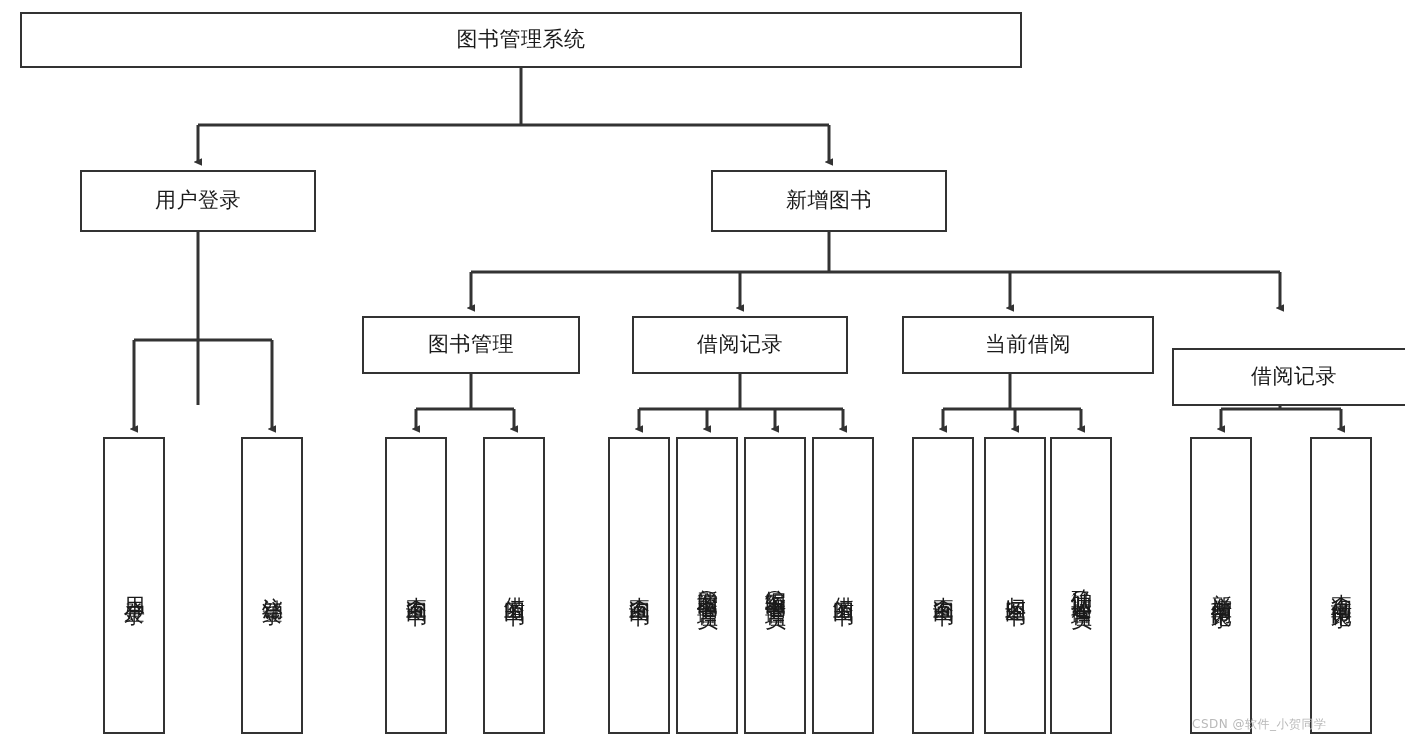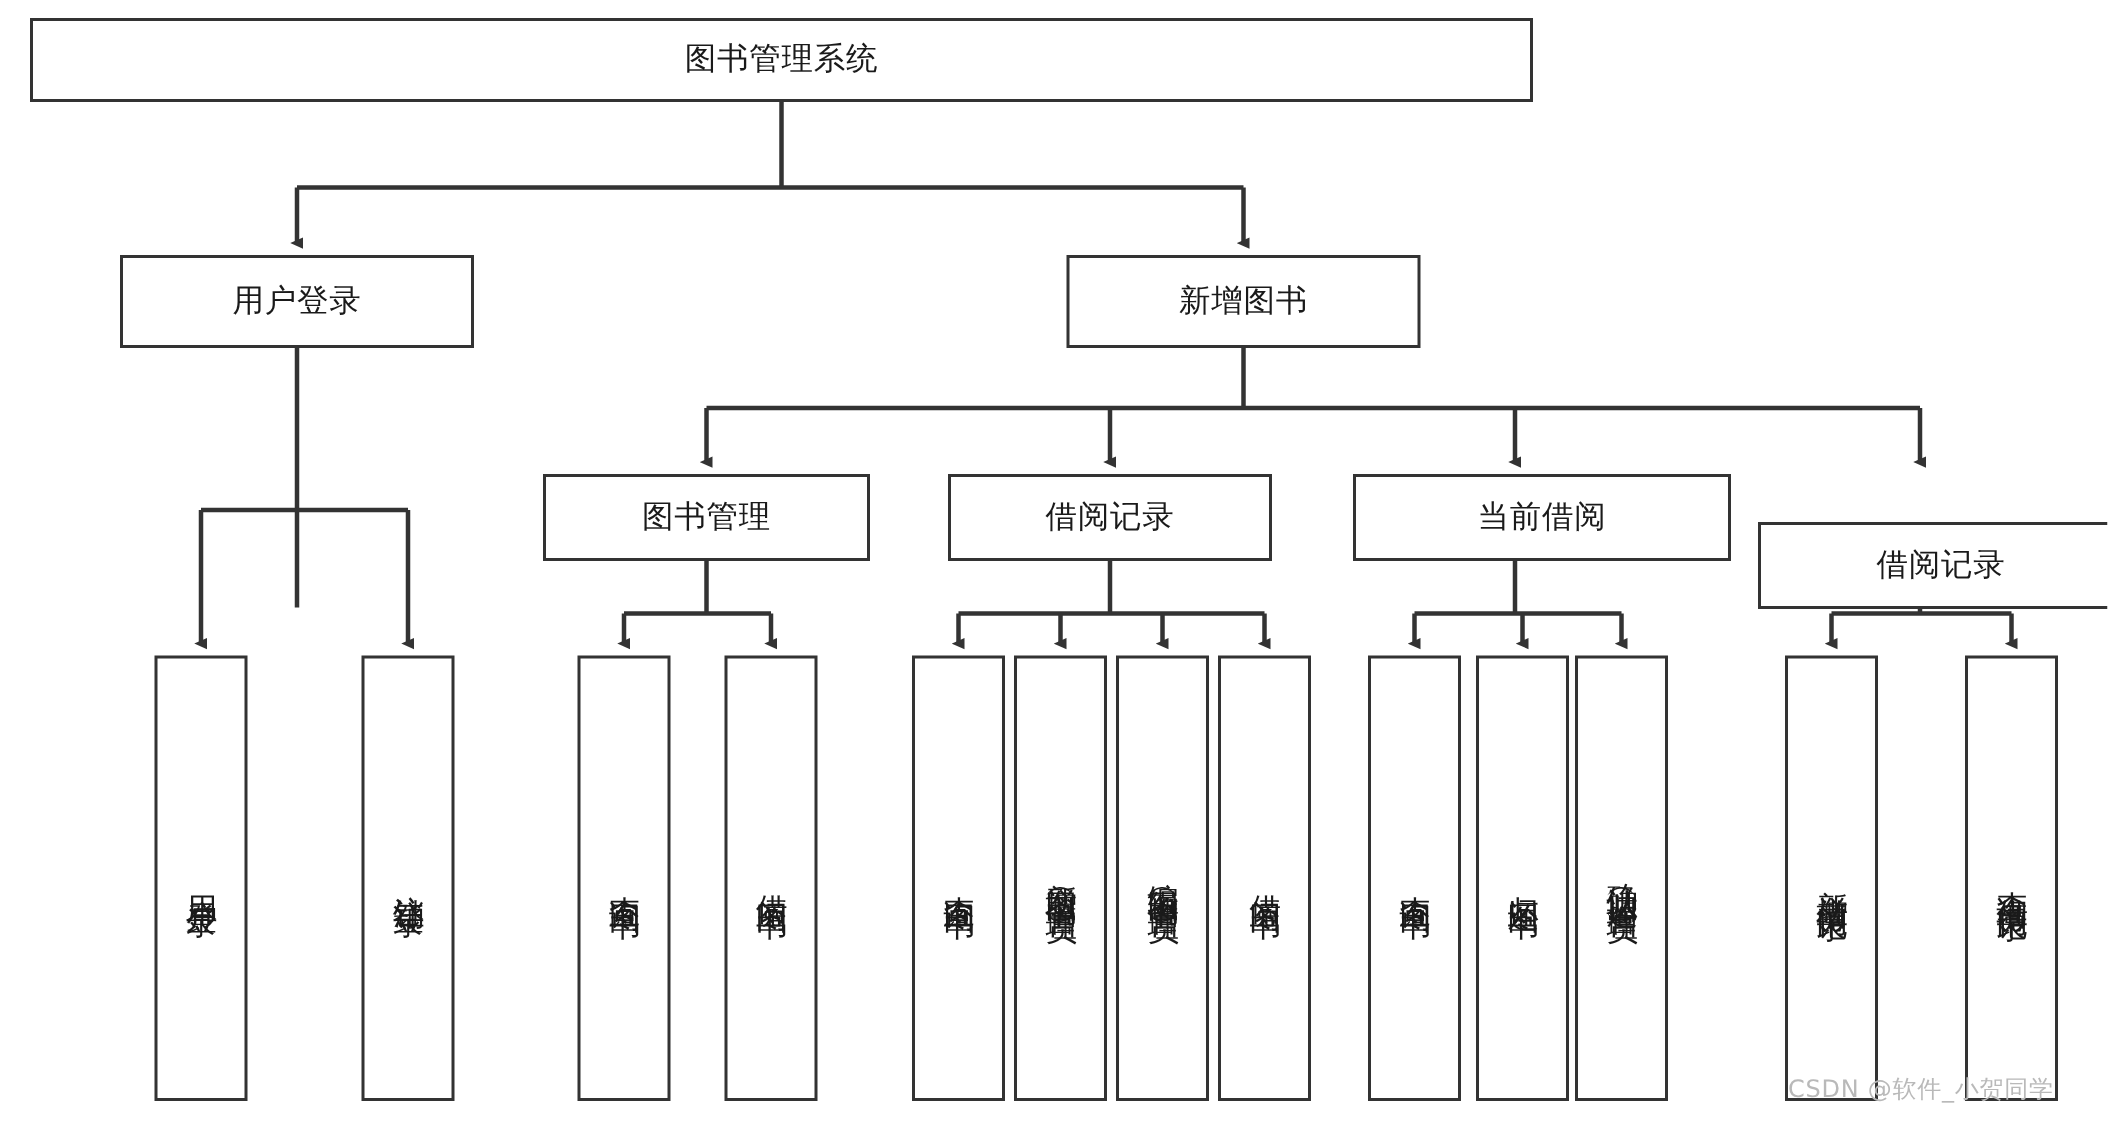--- a/index.html
+++ b/index.html
@@ -54,21 +54,21 @@
     line-height: 1.0;
     padding: 4px 0;
   }
   .node-v .vtext {
     writing-mode: vertical-rl;
     text-orientation: upright;
     display: block;
   }
   .watermark {
     position: absolute;
-    font-size: 16px;
+    font-size: 12px;
     color: #b9b9b9;
     white-space: nowrap;
     letter-spacing: 0.5px;
     font-family: "DejaVu Sans", "Liberation Sans", sans-serif;
   }
 </style>
 </head>
 <body>
 
 <div id="diagram-root">

